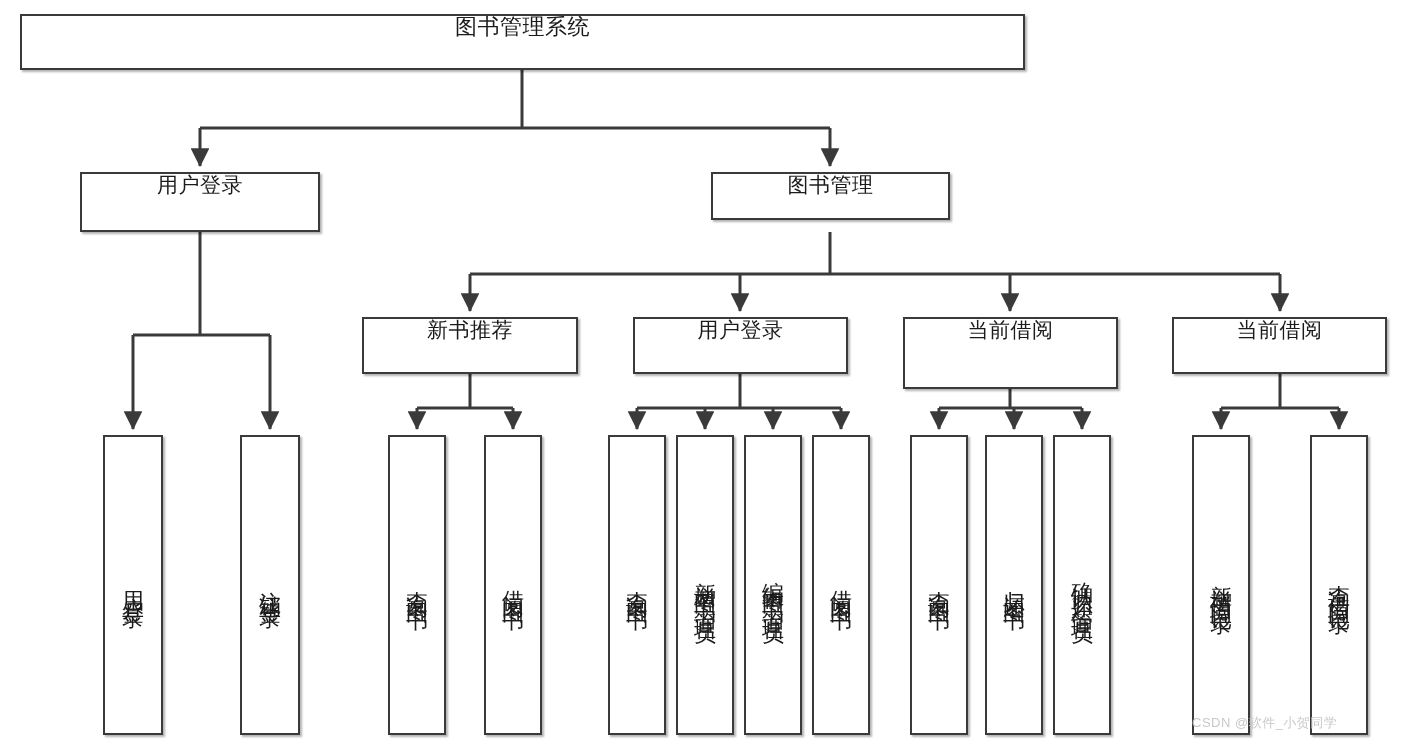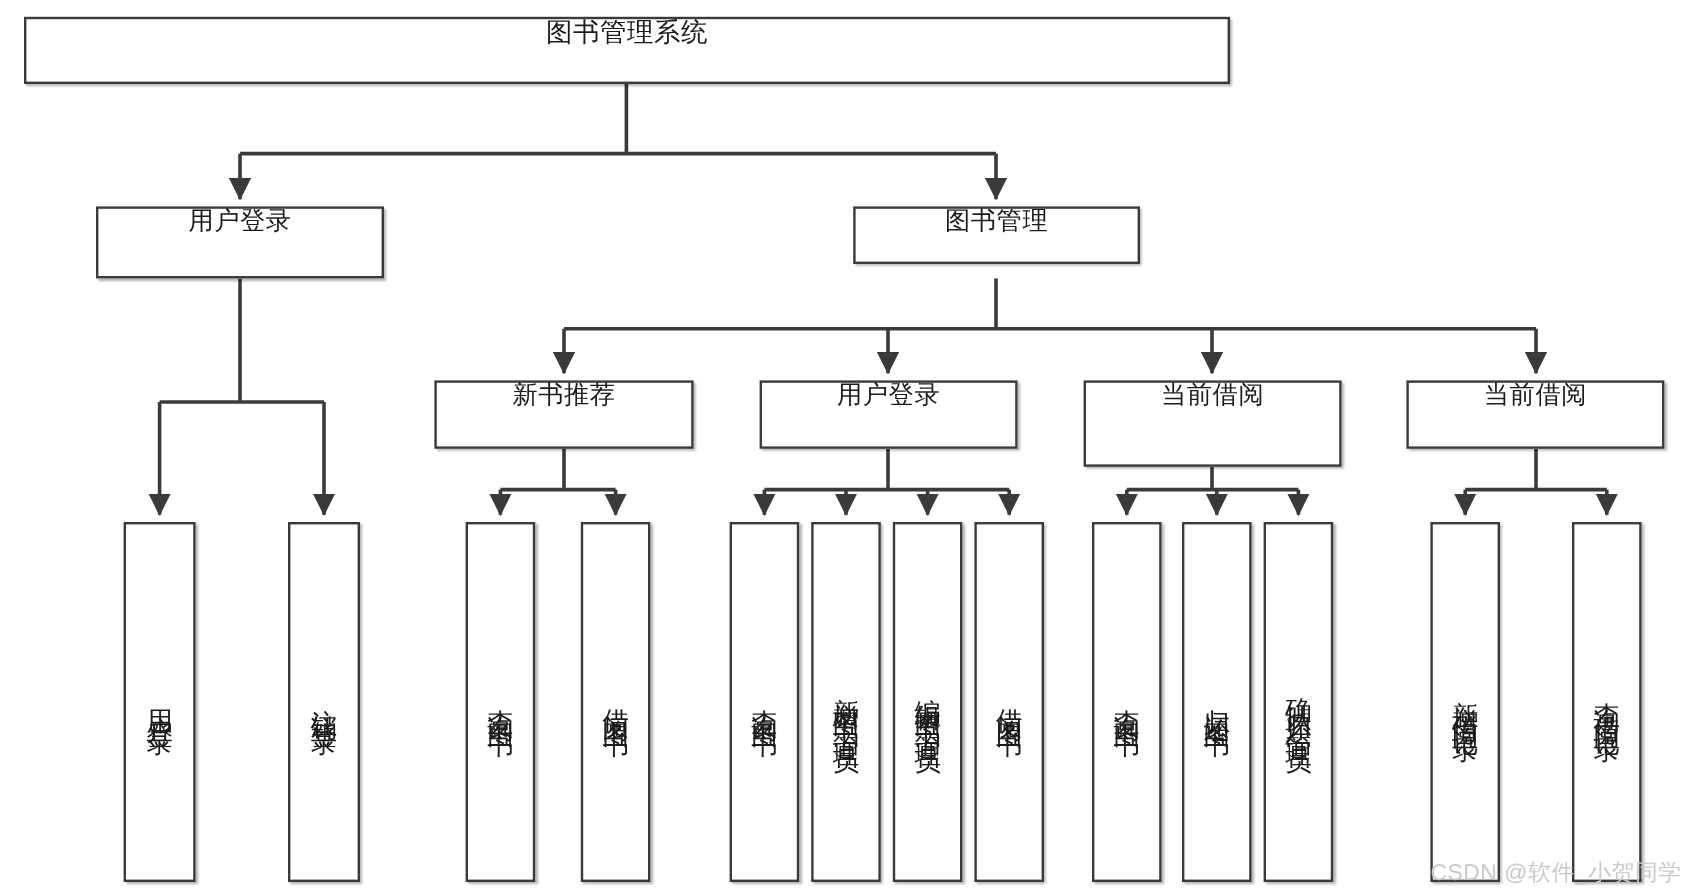--- a/index.html
+++ b/index.html
@@ -67,21 +67,21 @@
     display: flex;
     align-items: center;
     justify-content: center;
   }
   .node.leaf.tall-text .node-label {
     align-items: flex-start;
     padding-top: 6px;
   }
   .watermark {
     position: absolute;
-    font-size: 19px;
+    font-size: 13px;
     color: #c9c9c9;
     white-space: nowrap;
     z-index: 3;
     letter-spacing: 0.5px;
   }
 </style>
 </head>
 <body>
 
 <div id="canvas">

